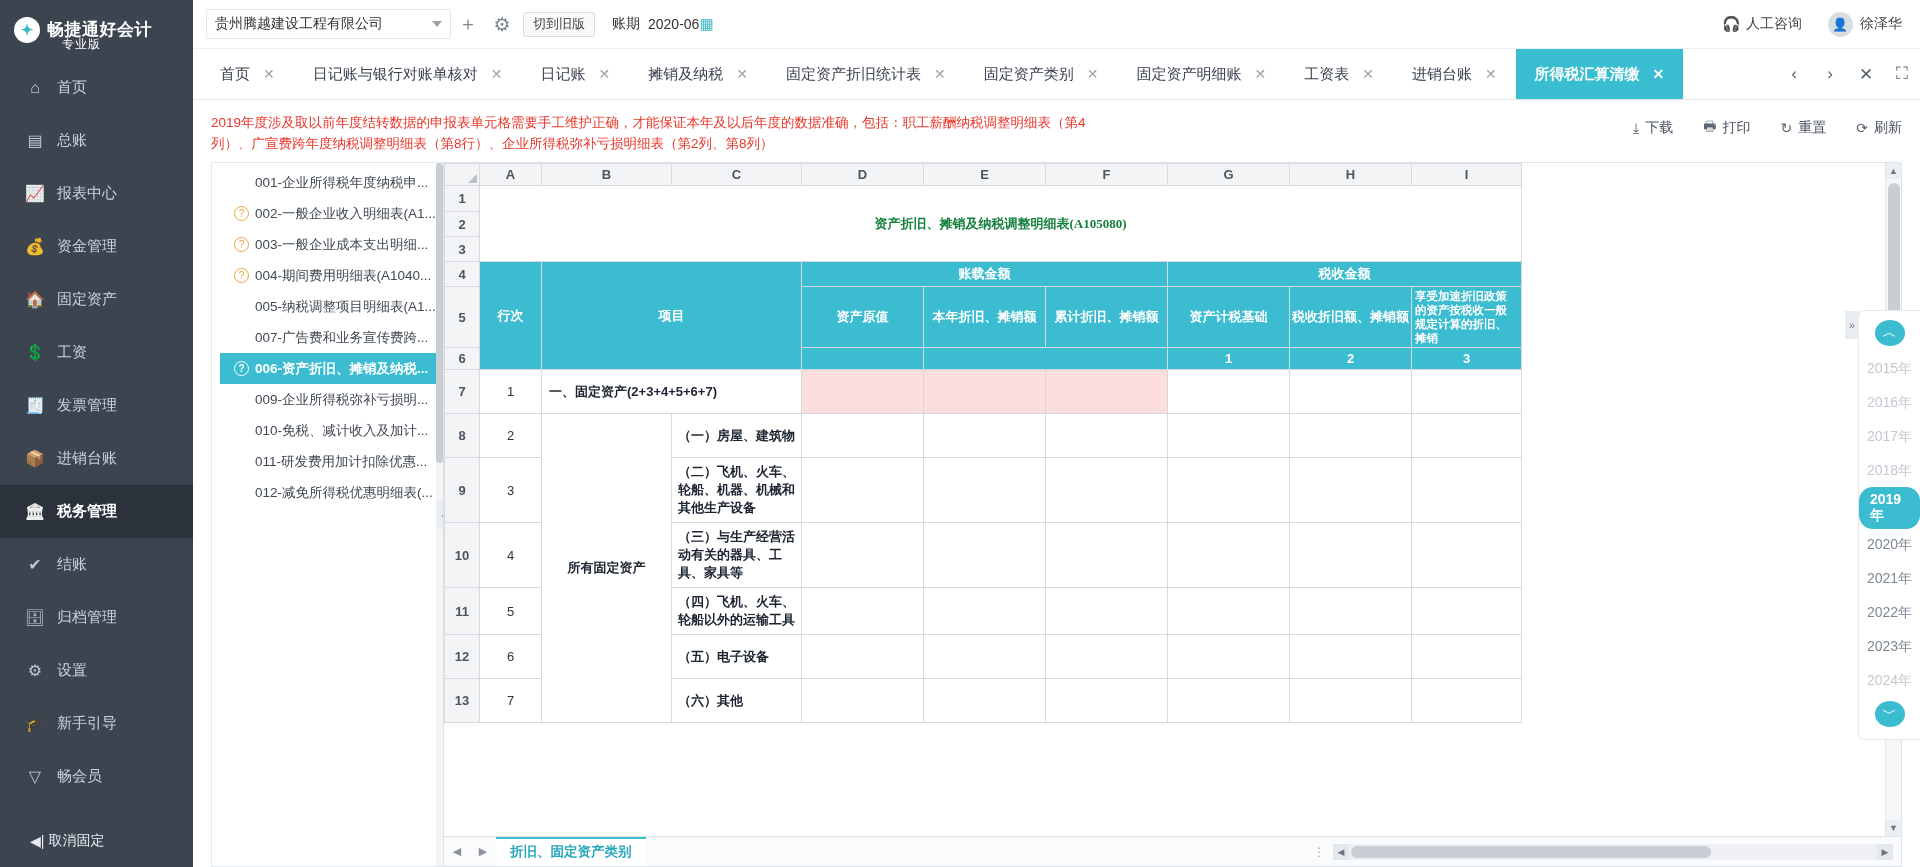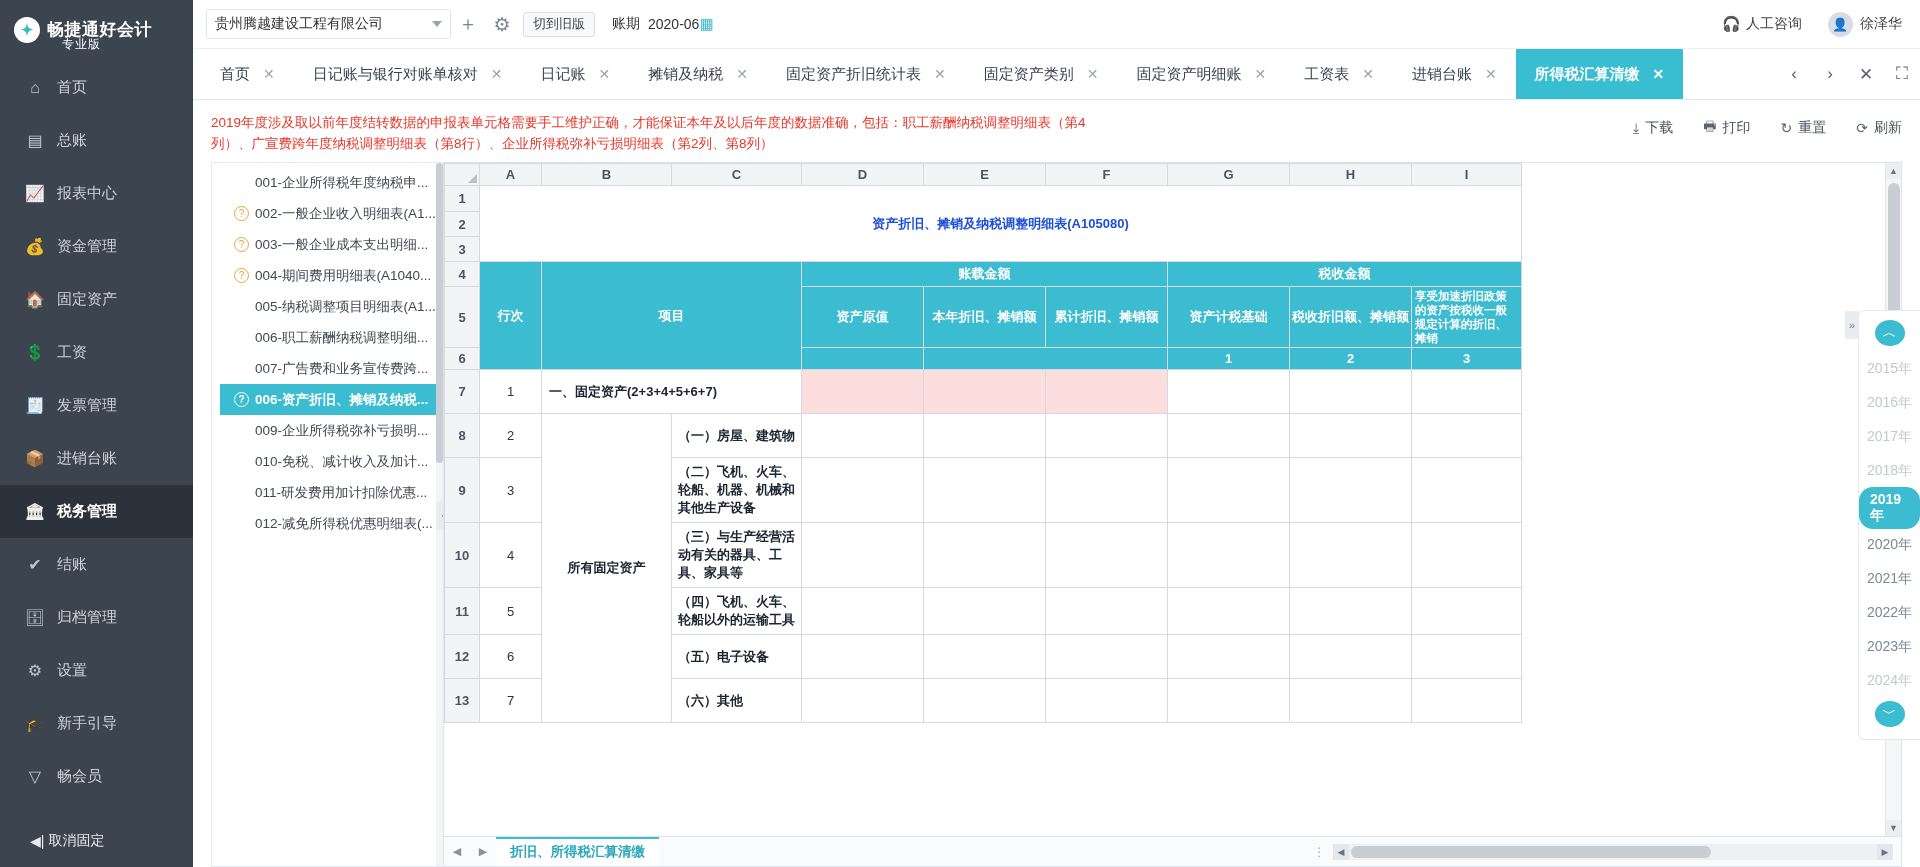--- a/index.html
+++ b/index.html
@@ -125,21 +125,21 @@
   table.gr td, table.gr th { border:1px solid #d6dadf; padding:0; font-size:13px; }
   .colhdr td {
     height:22px; background:#f2f4f6; text-align:center; color:#4c545e; font-size:12.5px; font-weight:bold;
   }
   .rowhdr {
     width:35px; background:#f2f4f6; text-align:center; color:#4c545e; font-size:12.5px; font-weight:bold;
   }
   .corner { width:35px; background:#f2f4f6; position:relative; }
   .corner:after{ content:""; position:absolute; right:2px; bottom:2px; border-left:9px solid transparent; border-bottom:9px solid #b9c0c8; }
   .cyan { background:#3cbcd0; color:#fff; font-weight:bold; text-align:center; }
-  .title-cell { text-align:center; font-size:19px; font-weight:bold; color:#1d4ed8; }
+  .title-cell { text-align:center; font-size:19px; font-weight:bold; color:#15803d;font-family:Liberation Serif, serif; }
   .pink { background:#fcdede; }
   .c-left { text-align:left; padding-left:7px !important; font-weight:bold; color:#1b2430; }
   .c-ctr { text-align:center; }
   .vmid { vertical-align:middle; }
   .sub-item { font-weight:bold; color:#1b2430; padding:5px 6px !important; line-height:18px; }
   .num-row td { height:22px; }
   .scroll-v { width:16px; background:#f5f6f8; border-left:1px solid #e2e6ea; position:relative; }
   .scroll-v .arrow { height:16px; display:flex; align-items:center; justify-content:center; font-size:9px; color:#6c757d; background:#eceff2; }
   .scroll-v .thumb { position:absolute; left:2px; width:12px; top:20px; height:150px; background:#c9ced4; border-radius:6px; }
 
@@ -368,24 +368,20 @@
               <span class="qm">?</span>
               <span>003-一般企业成本支出明细...</span>
             </div>
           <div class="tree-item">
               <span class="qm">?</span>
               <span>004-期间费用明细表(A1040...</span>
             </div>
           <div class="tree-item">
               <span class="sp"></span>
               <span>005-纳税调整项目明细表(A1...</span>
-            </div>
-          <div class="tree-item">
-              <span class="sp"></span>
-              <span>006-职工薪酬纳税调整明细...</span>
             </div>
           <div class="tree-item">
               <span class="sp"></span>
               <span>007-广告费和业务宣传费跨...</span>
             </div>
           <div class="tree-item selected">
               <span class="qm">?</span>
               <span>006-资产折旧、摊销及纳税...</span>
             </div>
           <div class="tree-item">
@@ -560,21 +556,21 @@
           </div>
           <div class="scroll-v">
             <div class="arrow">▲</div>
             <div class="thumb"></div>
             <div class="arrow" style="position:absolute;bottom:0;left:0;right:0;">▼</div>
           </div>
         </div>
         <div class="sheet-foot">
           <div class="foot-arrow">◀</div>
           <div class="foot-arrow">▶</div>
-          <div class="sheet-tab">折旧、所得税汇算清缴</div>
+          <div class="sheet-tab">折旧、固定资产类别</div>
           <div class="foot-dots">⋮</div>
           <div class="hscroll">
             <div class="ha">◀</div>
             <div class="hthumb"></div>
             <div class="ha" style="margin-left:auto">▶</div>
           </div>
         </div>
       </div>
 
       <div class="year-rail">

